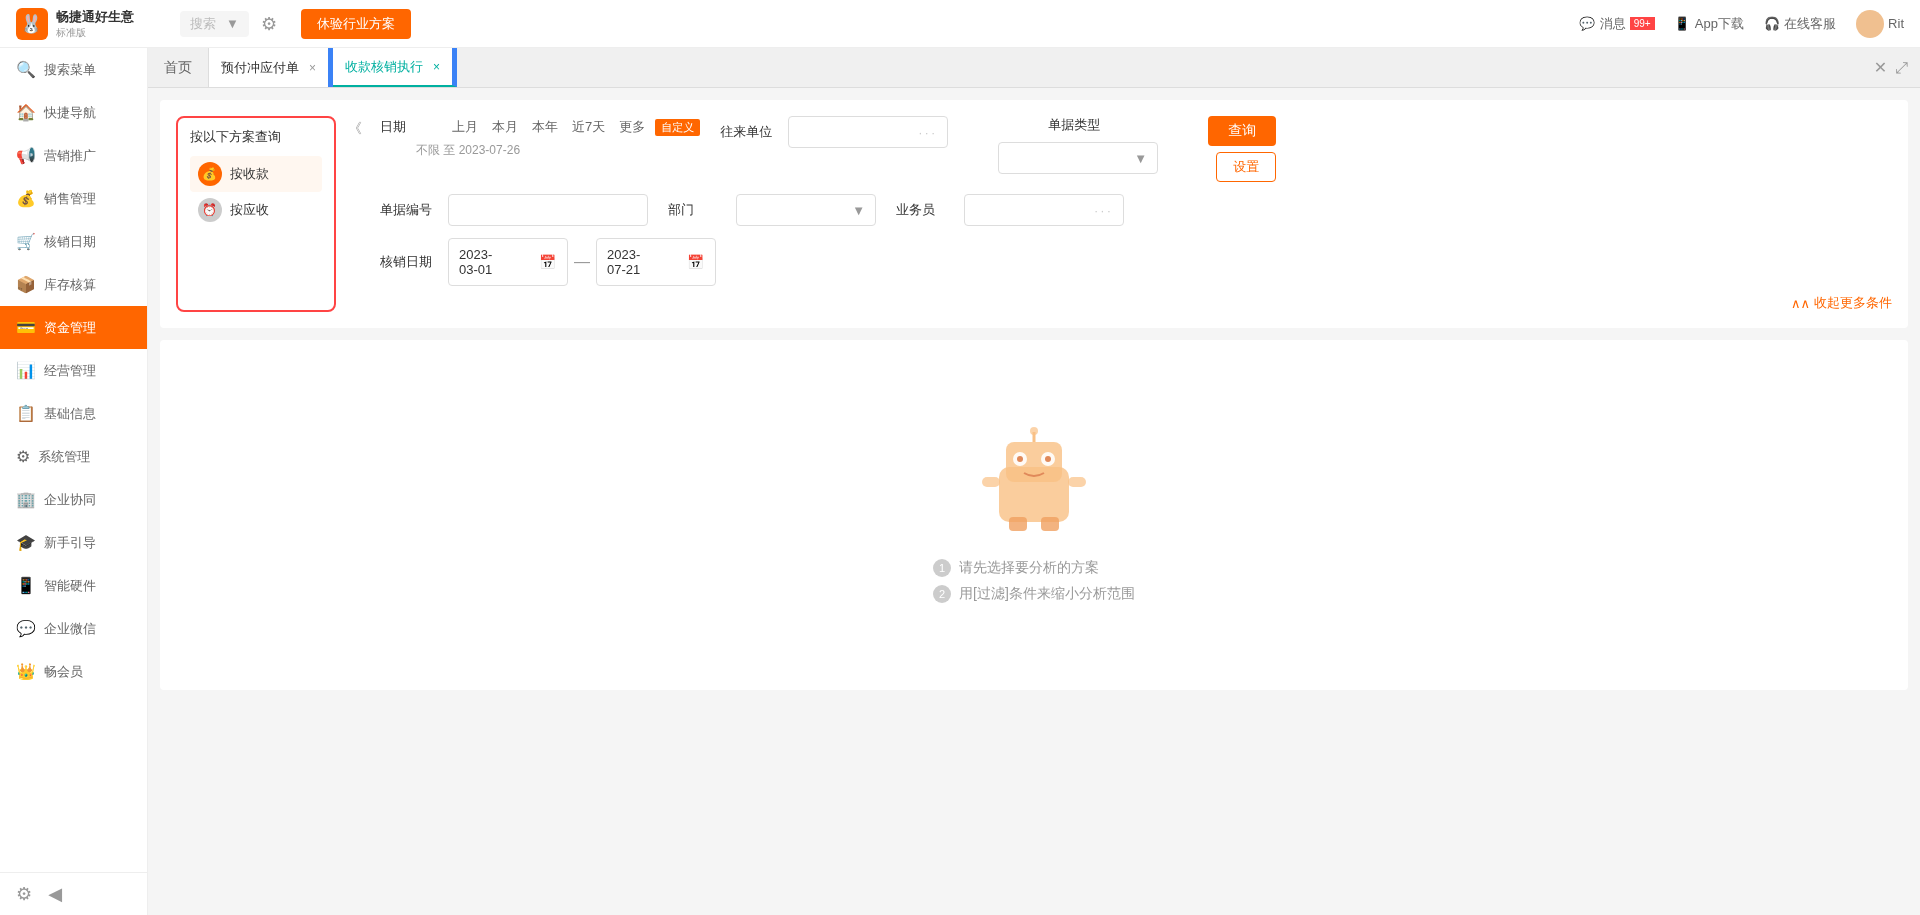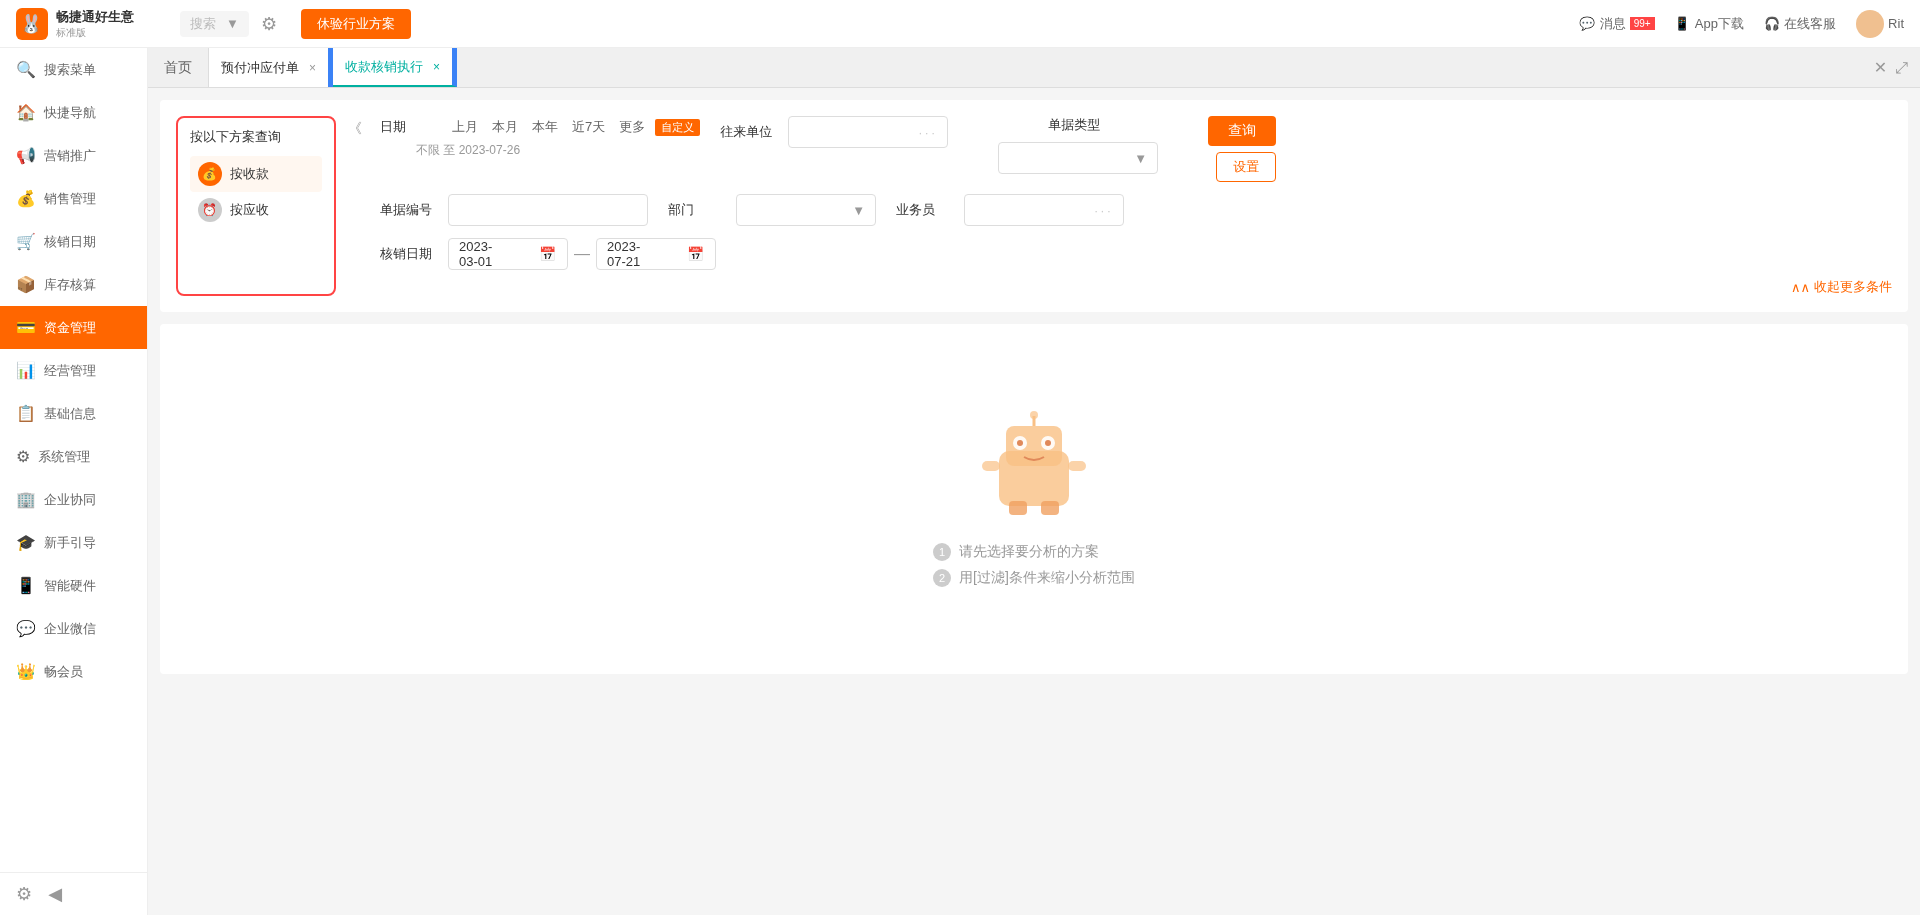--- a/index.html
+++ b/index.html
@@ -182,21 +182,21 @@
       font-size: 13px; color: #333; min-width: 200px; height: 32px;
       display: flex; align-items: center; justify-content: flex-end; cursor: pointer;
     }
     .select-dots { color: #ccc; letter-spacing: 2px; }
 
     .date-input-group {
       display: flex; align-items: center; gap: 6px;
     }
     .date-input {
       border: 1px solid #ddd; border-radius: 4px; padding: 5px 10px;
-      font-size: 13px; color: #333; width: 120px; height: 32px;
+      font-size: 13px; color: #333; width: 120px; height: 48px;
       display: flex; align-items: center; justify-content: space-between; cursor: pointer; gap: 44px;
     }
     .cal-icon { color: #ff6600; font-size: 14px; }
     .date-sep { color: #999; }
 
     .query-btn {
       background: #ff6600; color: #fff; border: none; border-radius: 4px;
       padding: 6px 20px; font-size: 14px; cursor: pointer; white-space: nowrap;
     }
     .setting-btn {

